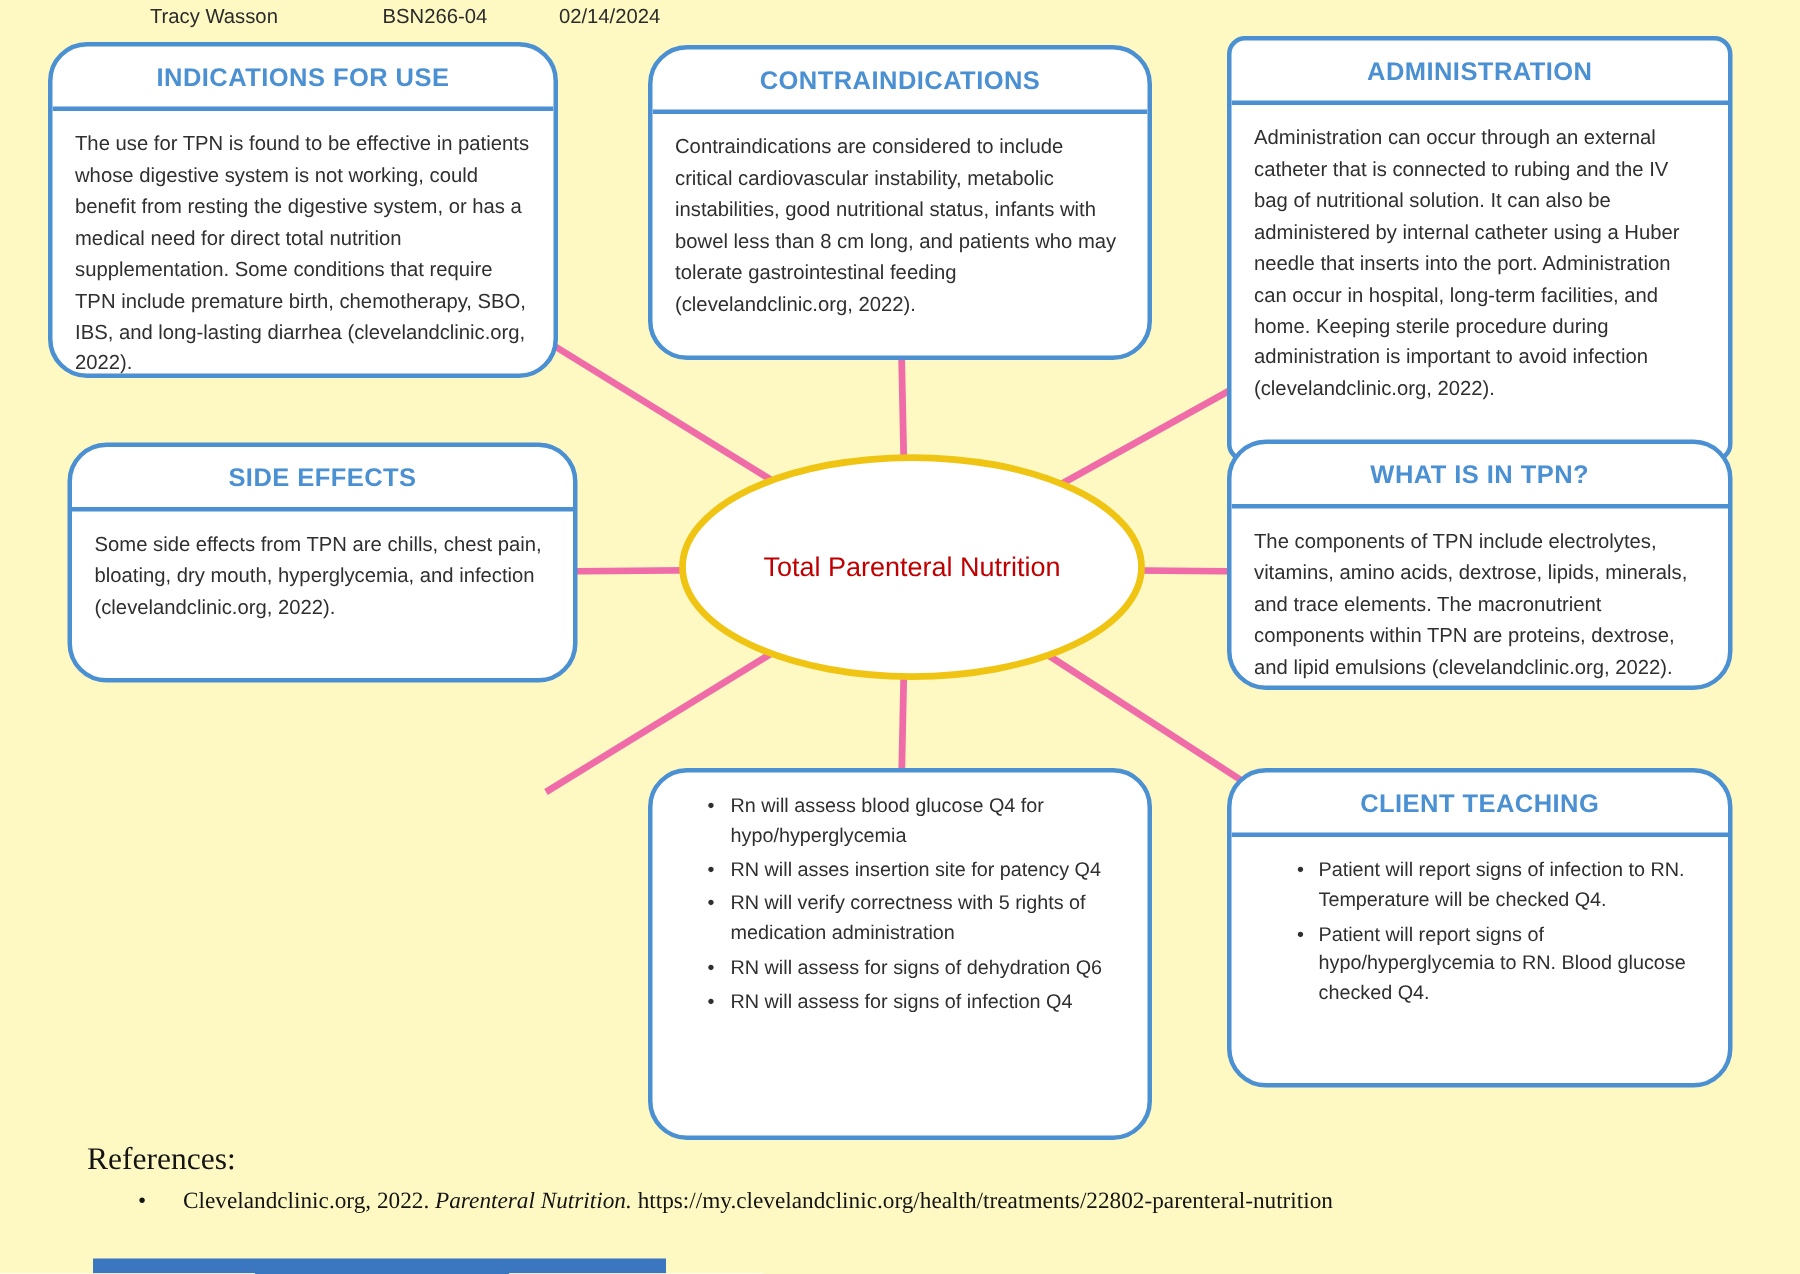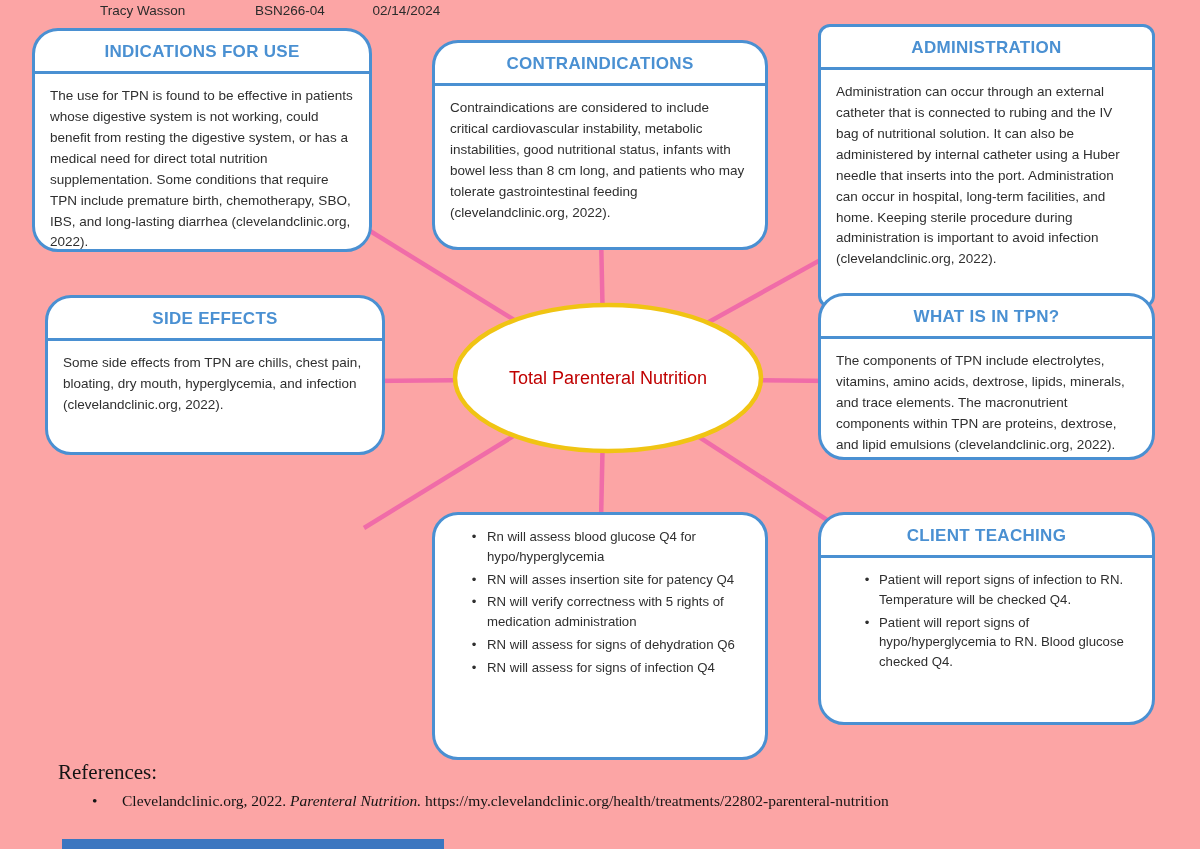--- a/index.html
+++ b/index.html
@@ -1,18 +1,18 @@
 <!DOCTYPE html>
 <html style="--box-border: #4a90d2; --heading-text: #4a90d2; --connector: #f06ca8; --oval-border: #f0c413; --center-text: #c00000; --bottom-bar: #3b76c0;"><head>
 <meta charset="utf-8">
 <style>
   * { margin:0; padding:0; box-sizing:border-box; }
   html,body { background:#ffffff; }
   body { font-family:"Liberation Sans", sans-serif; }
-  .page { position:relative; width:1200px; height:849px; background:#fca5a5; overflow:hidden; }
+  .page { position:relative; width:1200px; height:849px; background:#fef9c3; overflow:hidden; }
 
   .doc-header { position:absolute; top:3px; left:100px; font-size:13.5px; color:#2b2b2b; white-space:nowrap; }
   .doc-header .hdr-course { margin-left:66px; }
   .doc-header .hdr-date { margin-left:44px; }
 
   svg.connectors { position:absolute; left:0; top:0; width:1200px; height:849px; z-index:0; }
 
   .mapbox { position:absolute; background:#fff; border:3px solid var(--box-border,#4a90d2);
             border-radius:26px; overflow:hidden; z-index:1; }
   .mapbox .title { font-weight:bold; color:var(--heading-text,#4a90d2); text-align:center;
@@ -64,21 +64,21 @@
     <ellipse cx="608" cy="378" rx="153" ry="73" fill="#ffffff" stroke="#f0c413" stroke-width="4.5"></ellipse>
   </svg>
 
   <div class="center-label">Total Parenteral Nutrition</div>
 
   <div class="mapbox box-indications" style="left:32px; top:28px; width:340px; height:224px;">
     <div class="title">INDICATIONS FOR USE</div>
     <div class="body">The use for TPN is found to be effective in patients whose digestive system is not working, could benefit from resting the digestive system, or has a medical need for direct total nutrition supplementation. Some conditions that require TPN include premature birth, chemotherapy, SBO, IBS, and long-lasting diarrhea (clevelandclinic.org, 2022).</div>
   </div>
 
-  <div class="mapbox box-contraindications" style="left:432px; top:40px; width:336px; height:210px;">
+  <div class="mapbox box-contraindications" style="left:432px; top:30px; width:336px; height:210px;">
     <div class="title">CONTRAINDICATIONS</div>
     <div class="body">Contraindications are considered to include critical cardiovascular instability, metabolic instabilities, good nutritional status, infants with bowel less than 8 cm long, and patients who may tolerate gastrointestinal feeding (clevelandclinic.org, 2022).</div>
   </div>
 
   <div class="mapbox box-administration" style="left:818px; top:24px; width:337px; height:284px;border-radius:12px;">
     <div class="title">ADMINISTRATION</div>
     <div class="body">Administration can occur through an external catheter that is connected to rubing and the IV bag of nutritional solution. It can also be administered by internal catheter using a Huber needle that inserts into the port. Administration can occur in hospital, long-term facilities, and home. Keeping sterile procedure during administration is important to avoid infection (clevelandclinic.org, 2022).</div>
   </div>
 
   <div class="mapbox box-side-effects" style="left:45px; top:295px; width:340px; height:160px;">

